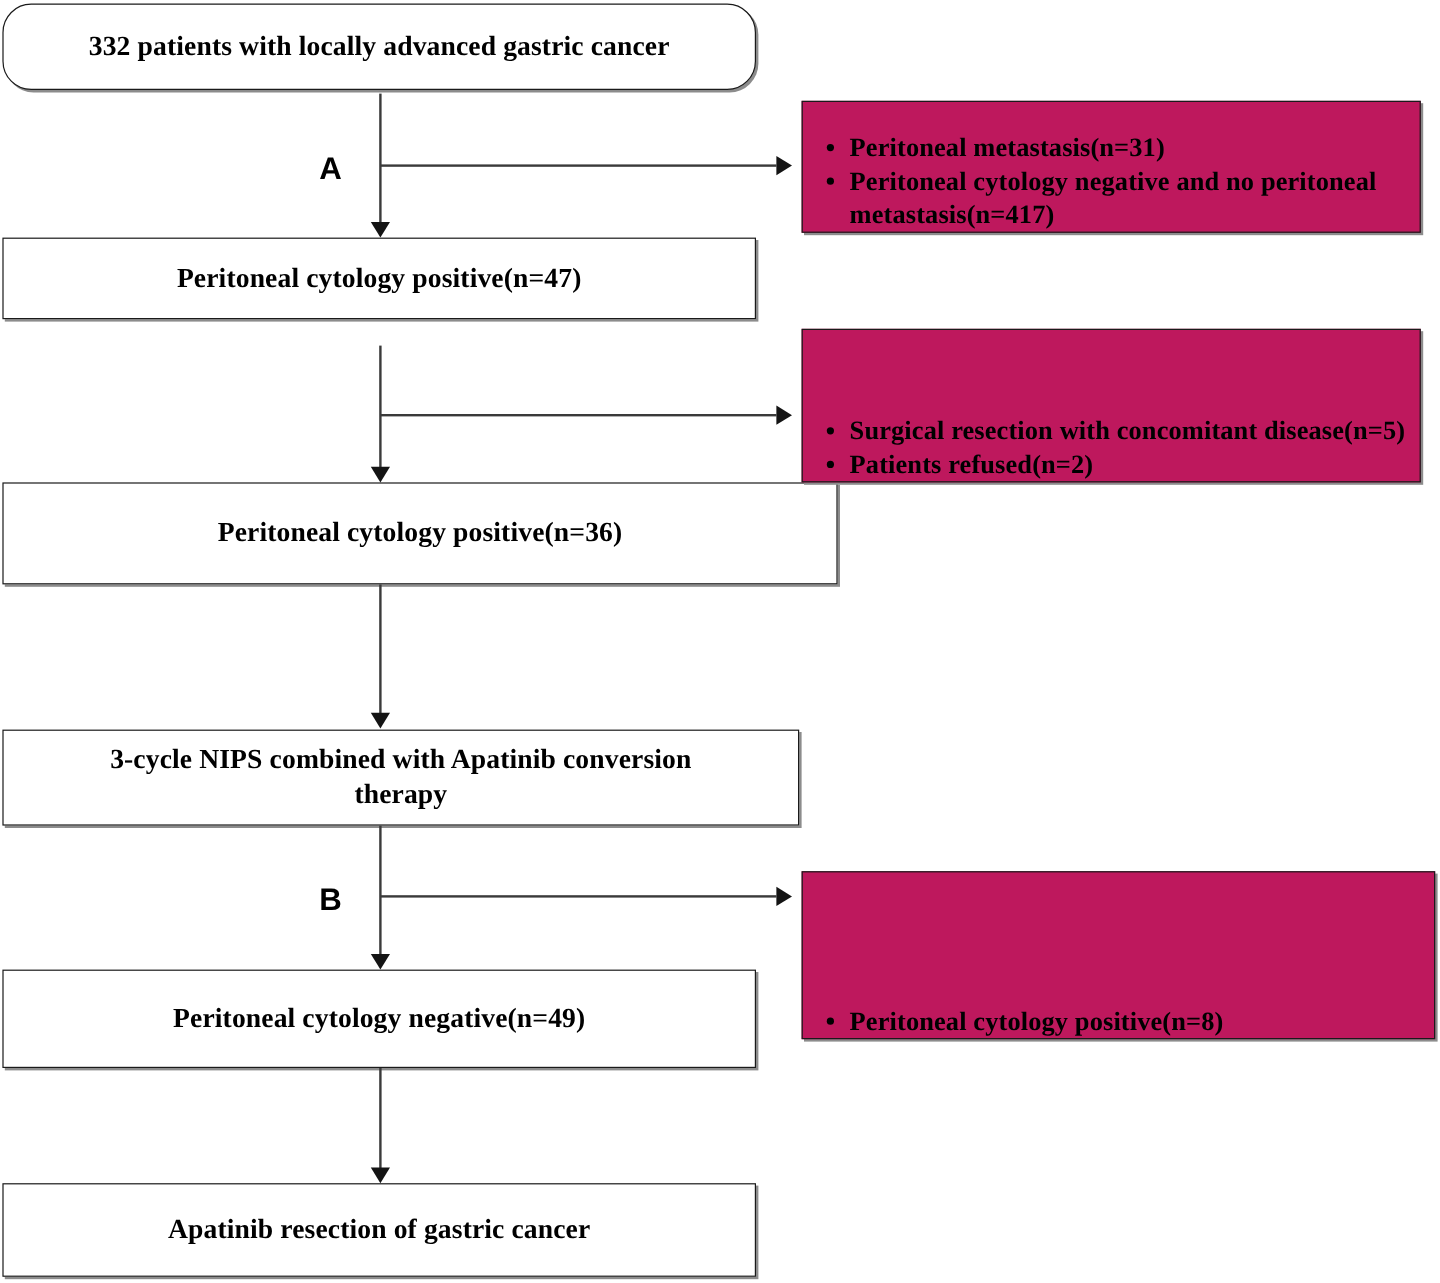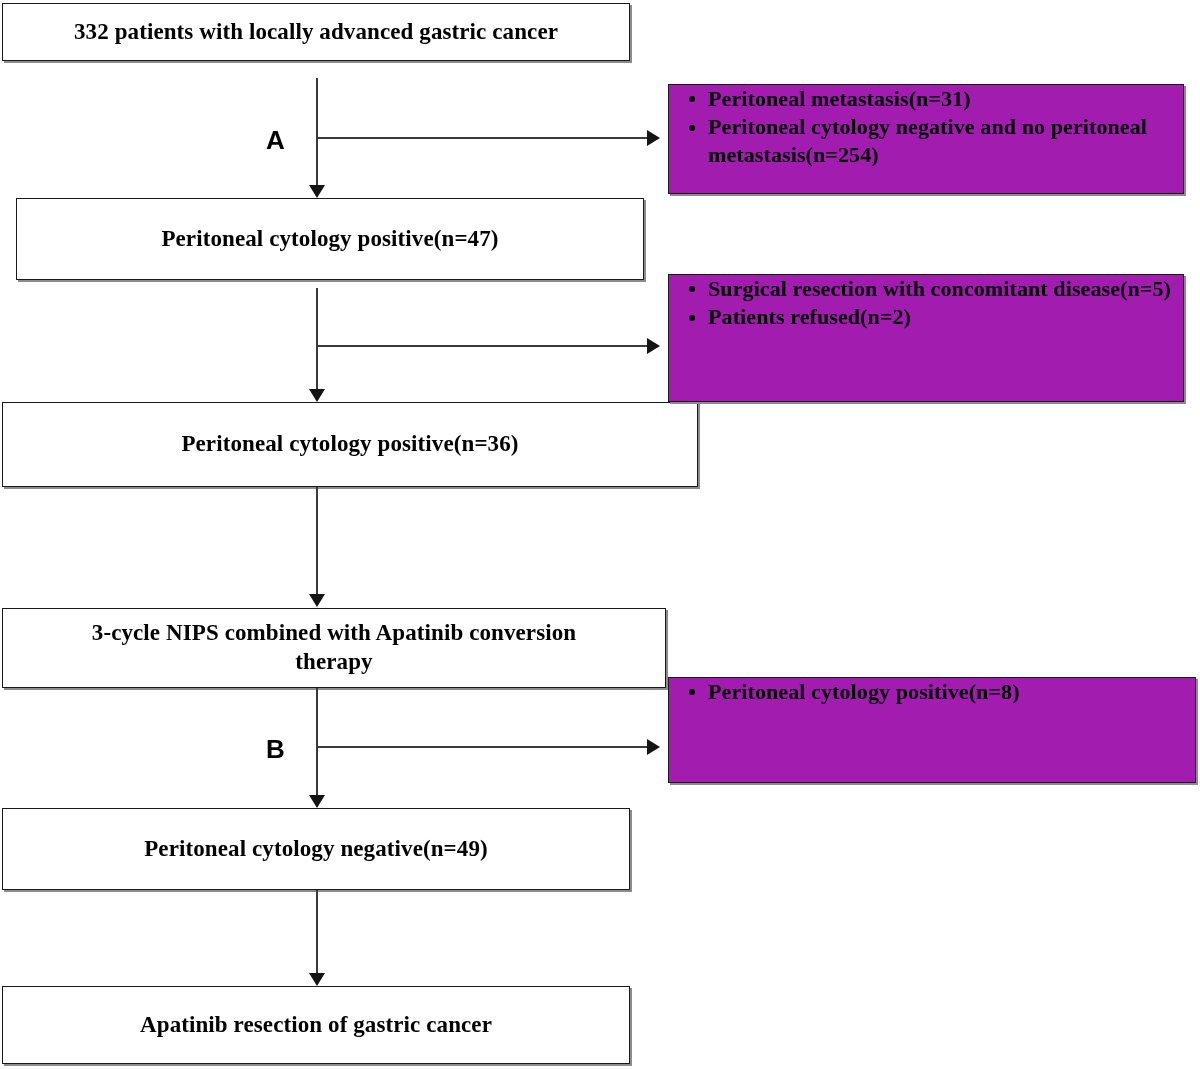--- a/index.html
+++ b/index.html
@@ -36,26 +36,26 @@
     text-align: center;
     padding: 0 10px;
     white-space: pre-line;
     letter-spacing: 0.1px;
   }
 
   
   .sidebox {
     position: absolute;
     box-sizing: border-box;
-    background: #a21caf;
+    background: #be185d;
     border: 1.6px solid #1a1a1a;
     box-shadow: 2px 2px 0 0 #8c8c8c;
     display: flex;
     flex-direction: column;
-    justify-content: flex-start;
+    justify-content: flex-end;
   }
   .sidebox ul {
     list-style: none;
     margin: 0;
     padding: 0 8px 0 14px;
     width: 100%;
   }
   .sidebox li {
     position: relative;
     padding-left: 25px;
@@ -113,25 +113,25 @@
     font-weight: 700;
     color: #000000;
     line-height: 1;
   }
 </style>
 </head>
 <body>
 
 <div id="page">
 
-  <div class="node" style="left:2px; top:3px; width:628px; height:58px;">
+  <div class="node" style="left:2px; top:3px; width:628px; height:72px;border-radius:24px;">
     <span class="node-label">332 patients with locally advanced gastric cancer</span>
   </div>
 
-  <div class="node" style="left:2px; top:198px; width:628px; height:82px;margin-left:14px;">
+  <div class="node" style="left:2px; top:198px; width:628px; height:68px;">
     <span class="node-label">Peritoneal cytology positive(n=47)</span>
   </div>
 
   <div class="node" style="left:2px; top:402px; width:696px; height:85px;">
     <span class="node-label">Peritoneal cytology positive(n=36)</span>
   </div>
 
   <div class="node" style="left:2px; top:608px; width:664px; height:80px;">
     <span class="node-label">3-cycle NIPS combined with Apatinib conversion
 therapy</span>
@@ -141,32 +141,32 @@
     <span class="node-label">Peritoneal cytology  negative(n=49)</span>
   </div>
 
   <div class="node" style="left:2px; top:986px; width:628px; height:78px;">
     <span class="node-label">Apatinib resection of gastric cancer</span>
   </div>
 
   <div class="sidebox" style="left:668px; top:84px; width:516px; height:110px;">
     <ul>
       <li>Peritoneal metastasis(n=31)</li>
-      <li>Peritoneal cytology negative and no peritoneal metastasis(n=254)</li>
+      <li>Peritoneal cytology negative and no peritoneal metastasis(n=417)</li>
     </ul>
   </div>
 
   <div class="sidebox" style="left:668px; top:274px; width:516px; height:128px;">
     <ul>
       <li>Surgical resection with concomitant disease(n=5)</li>
       <li>Patients refused(n=2)</li>
     </ul>
   </div>
 
-  <div class="sidebox" style="left:668px; top:677px; width:528px; height:106px;">
+  <div class="sidebox" style="left:668px; top:726px; width:528px; height:140px;">
     <ul>
       <li>Peritoneal cytology positive(n=8)</li>
     </ul>
   </div>
 
   <div class="vline" style="left:316px; top:78px; height:108px;"></div>
   <div class="arrow-down" style="left:309px; top:185px;"></div>
 
   <div class="hline" style="left:317px; top:137px; width:330px;"></div>
   <div class="arrow-right" style="left:647px; top:130px;"></div>

